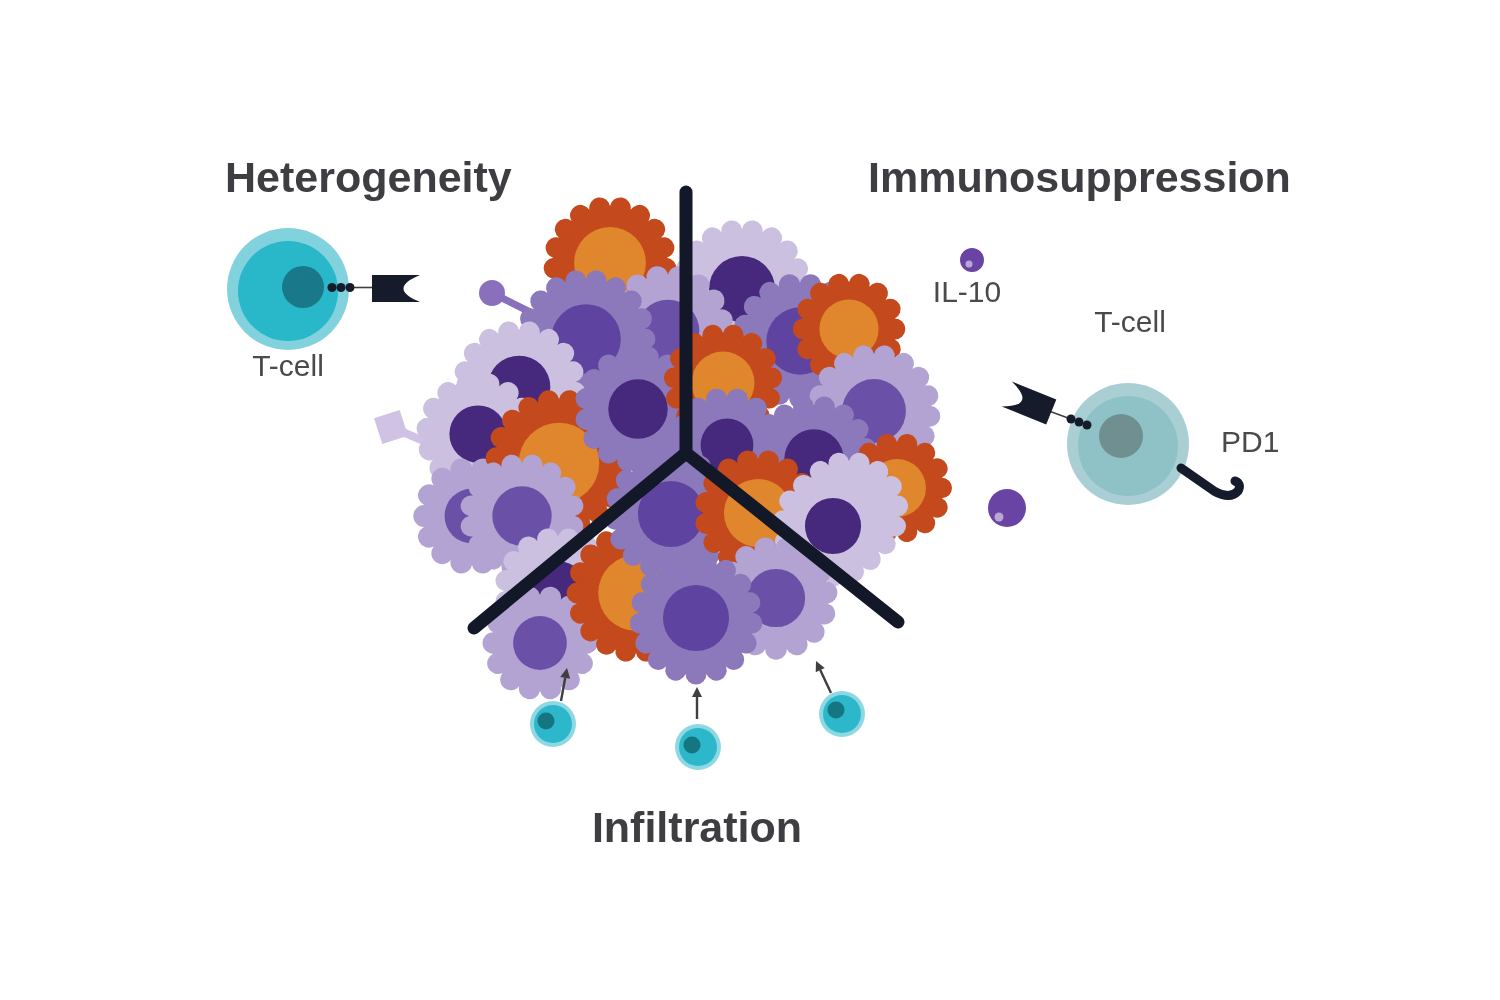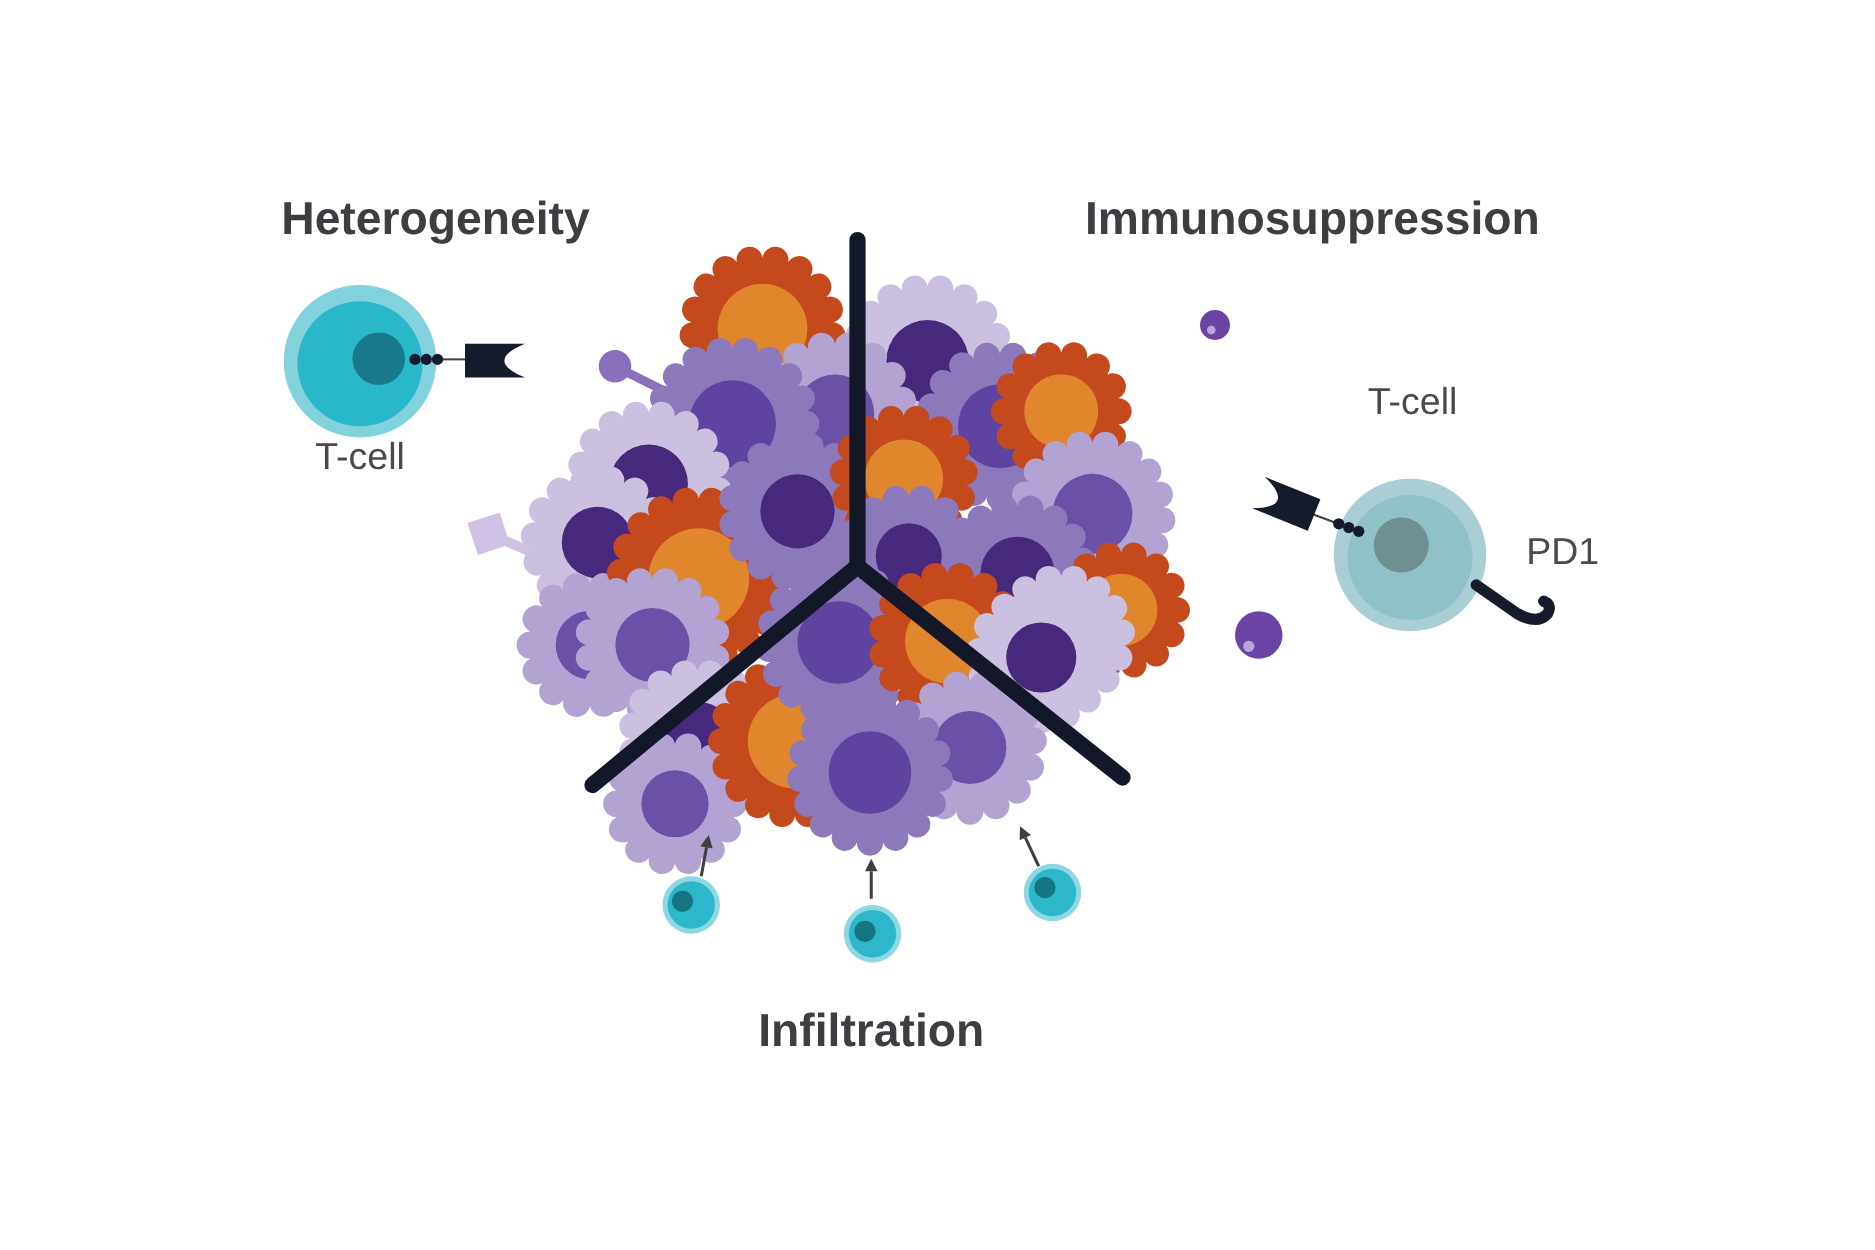--- a/index.html
+++ b/index.html
@@ -2,21 +2,21 @@
 <html><head>
 <meta charset="utf-8">
 <style>
   html,body{margin:0;padding:0;background:#fff;}
   .stage{
     position:relative;width:1500px;height:1000px;background:#ffffff;overflow:hidden;
     font-family:"Liberation Sans", sans-serif;
   }
   .stage svg{position:absolute;left:0;top:0;}
   .title{
-    position:absolute;font-size:37px;font-weight:700;color:#3d3d42;line-height:1;
+    position:absolute;font-size:43px;font-weight:700;color:#3d3d42;line-height:1;
     white-space:nowrap;
   }
   .lbl{
     position:absolute;font-size:30px;font-weight:400;color:#4a4a4a;line-height:37px;
     white-space:nowrap;
   }
   .centered{text-align:center;}
 </style>
 </head>
 <body>
@@ -202,20 +202,21 @@
     </svg>
 
   <div class="title" style="left:225px;top:156px;">Heterogeneity</div>
 
   <div class="title centered" style="left:497px;top:806px;width:400px;">Infiltration</div>
 
   <div class="title" style="left:868px;top:156px;">Immunosuppression</div>
 
   <div class="lbl centered" style="left:188px;top:347px;width:200px;">T-cell</div>
 
+  <div class="lbl centered" style="left:867px;top:273px;width:200px;">IL-10</div>
 
   <div class="lbl centered" style="left:1030px;top:303px;width:200px;">
     <div>T-cell</div>
   </div>
 
   <div class="lbl" style="left:1221px;top:423px;">PD1</div>
 
 
 </div>
 

